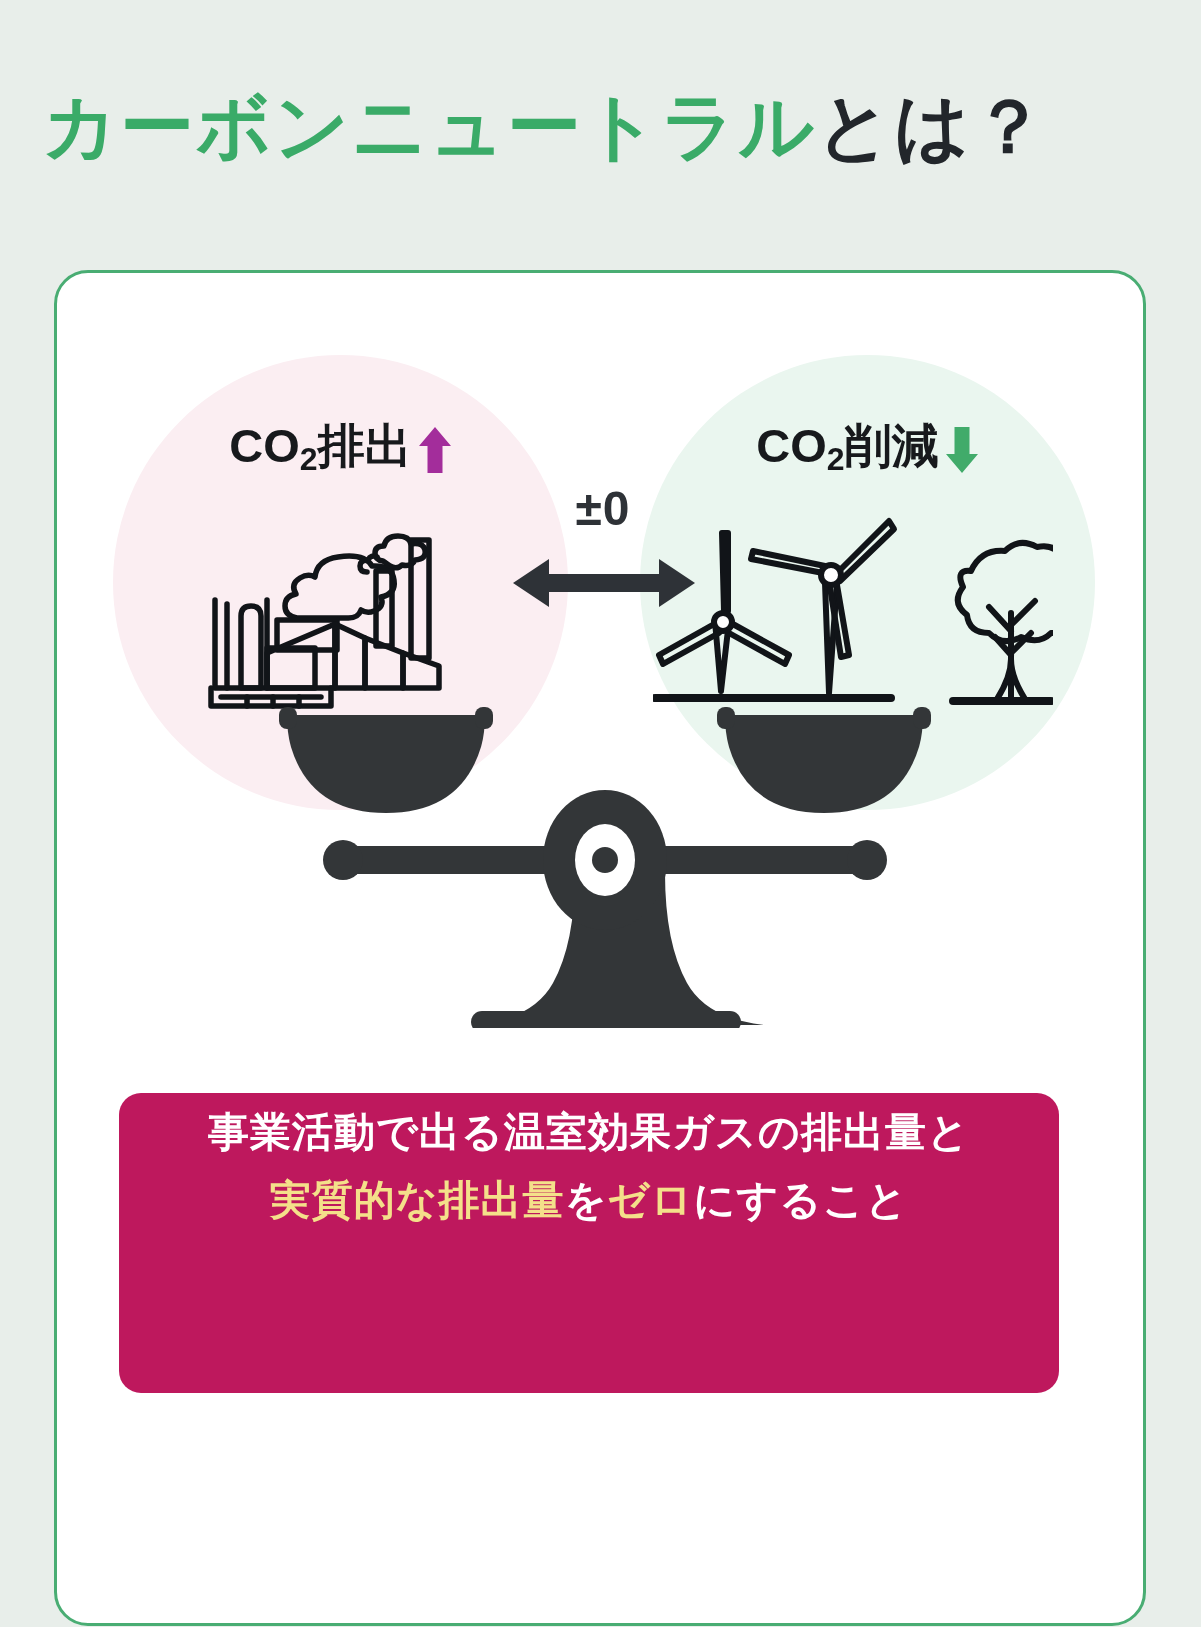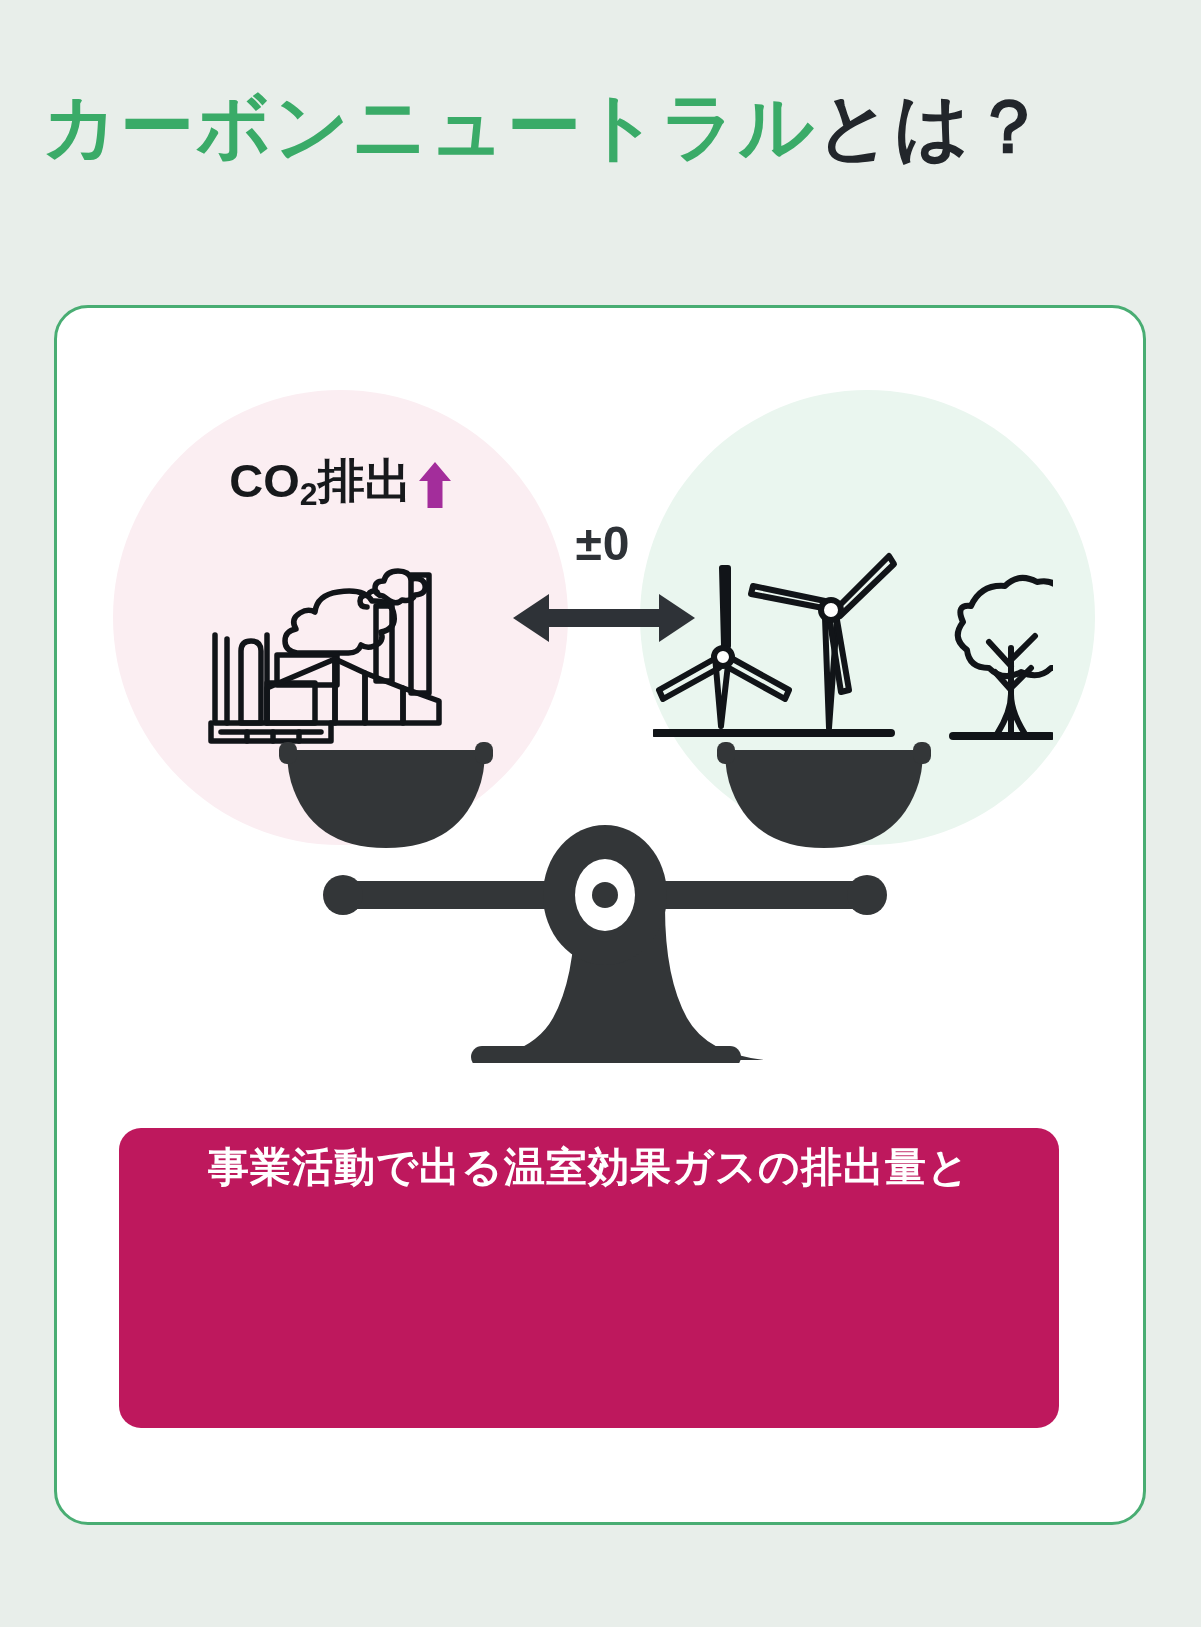--- a/index.html
+++ b/index.html
@@ -30,27 +30,26 @@
   }
   .title .t-green { color: #3aab68; }
   .title .t-dark  { color: #22262b; }
 
   
   .card {
     position: absolute;
     left: 54px;
     top: 270px;
     width: 1092px;
-    height: 1220px;
+    height: 1356px;
     background: #ffffff;
     border: 3px solid #49ad73;
     border-radius: 34px;
     box-sizing: border-box;
     overflow: hidden;
-    margin-top: 35px;
   }
 
   
   .circle {
     position: absolute;
     border-radius: 50%;
   }
   .circle-emit {
     left: 56px;
     top: 82px;
@@ -176,20 +175,28 @@
 
   <div class="circ-label label-emit">
     <span><span>CO</span><span class="sub">2</span><span>排出</span></span>
     <span class="arrow-up-icon">
       <svg viewBox="0 0 34 48" width="34" height="48" aria-hidden="true">
         <path d="M17 1 L33 20 L24.5 20 L24.5 47 L9.5 47 L9.5 20 L1 20 Z" fill="#a32d9b"></path>
       </svg>
     </span>
   </div>
 
+  <div class="circ-label label-reduce">
+    <span><span>CO</span><span class="sub">2</span><span>削減</span></span>
+    <span class="arrow-down-icon">
+      <svg viewBox="0 0 34 48" width="34" height="48" aria-hidden="true">
+        <path d="M17 47 L33 28 L24.5 28 L24.5 1 L9.5 1 L9.5 28 L1 28 Z" fill="#41ab6a"></path>
+      </svg>
+    </span>
+  </div>
 
   <div class="pm-zero">±0</div>
 
   <div class="dbl-arrow">
     <svg viewBox="0 0 190 60" width="190" height="60" aria-hidden="true">
       <path d="M4 30 L40 6 L40 21 L150 21 L150 6 L186 30 L150 54 L150 39 L40 39 L40 54 Z" fill="#2e3237"></path>
     </svg>
   </div>
 
   <div class="factory-icon">
@@ -274,15 +281,16 @@
 
         <ellipse cx="330" cy="157" rx="62" ry="70"></ellipse>
         <ellipse cx="330" cy="157" rx="30" ry="36" fill="#ffffff"></ellipse>
         <circle cx="330" cy="157" r="13"></circle>
       </g>
     </svg>
   </div>
 
   <div class="summary">
     <div class="summary-line">事業活動で出る温室効果ガスの排出量と</div>
+    <div class="summary-line"><span class="hl">実質的な排出量</span><span>を</span><span class="hl">ゼロ</span><span>にすること</span></div>
   </div>
 
 </div>
 
 </body></html>

